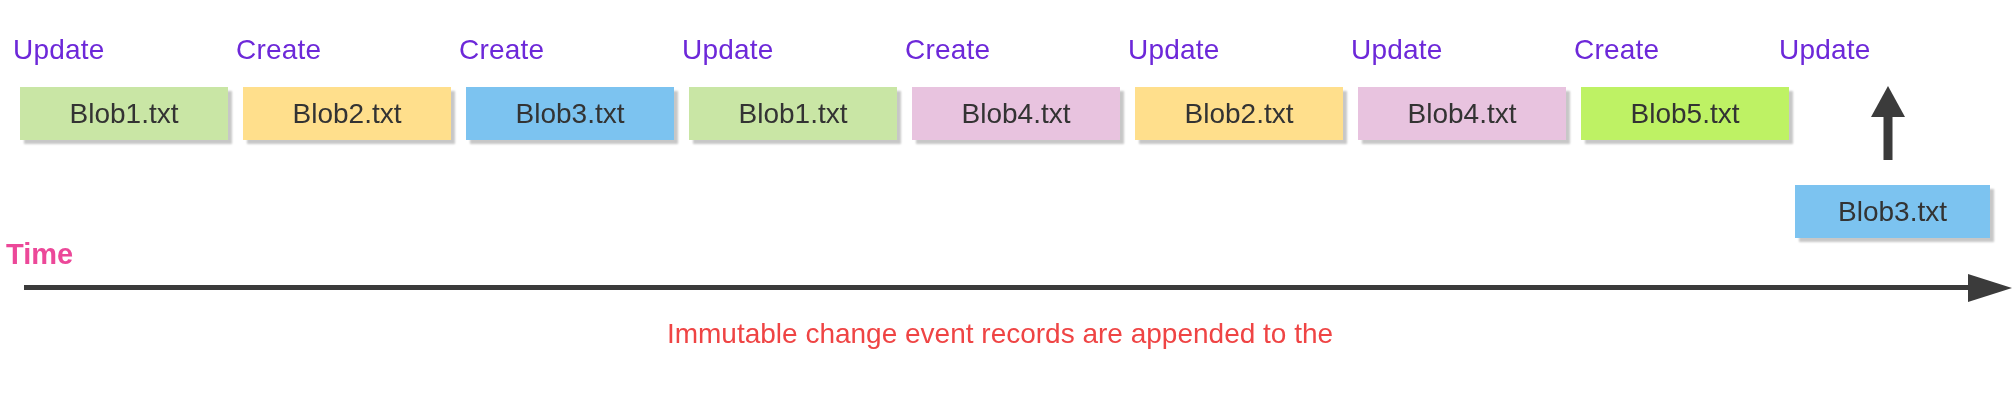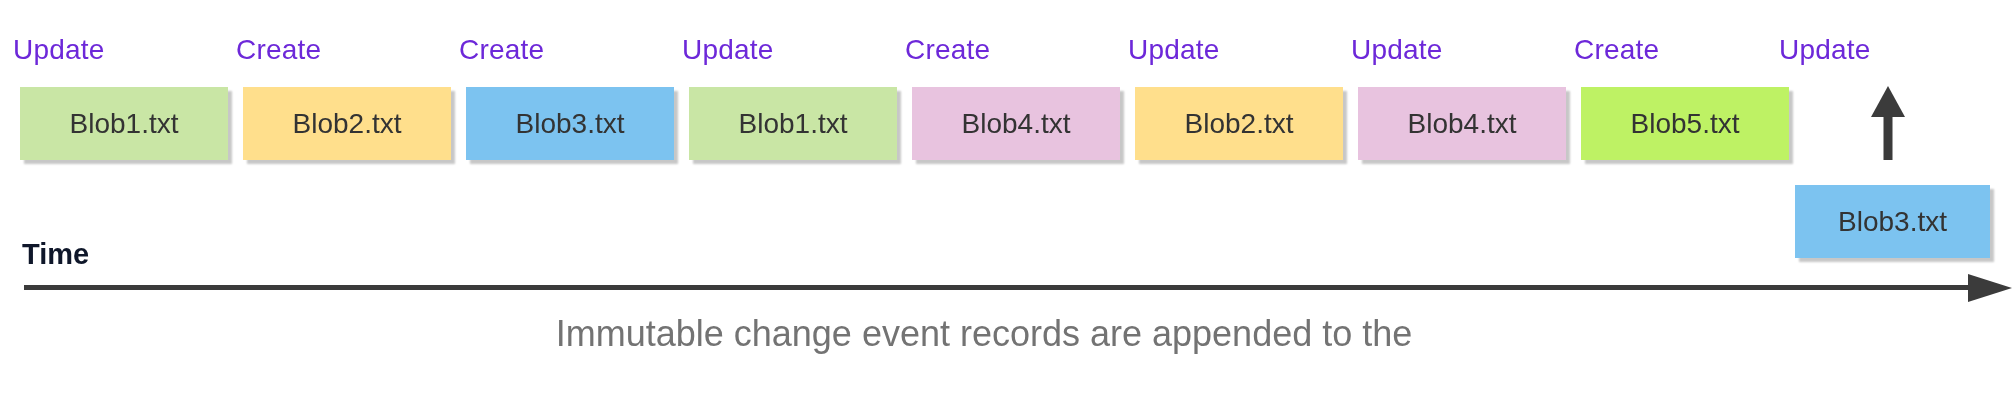--- a/index.html
+++ b/index.html
@@ -21,46 +21,46 @@
     width: 222px;
     text-align: left;
     font-size: 28px;
     color: #6d28d9;
     letter-spacing: 0.2px;
   }
   .blob-box {
     position: absolute;
     top: 87px;
     width: 208px;
-    height: 73px;
+    height: 53px;
     display: flex;
     align-items: center;
     justify-content: center;
     font-size: 28px;
     color: #333333;
     box-shadow: 4px 4px 2px rgba(0,0,0,0.22);
   }
   .blob-box.appended {
     top: 185px;
     width: 195px;
   }
   .up-arrow {
     position: absolute;
     left: 1869px;
     top: 86px;
     width: 38px;
     height: 74px;
   }
   .time-label {
     position: absolute;
-    left: 22px;
+    left: 6px;
     top: 238px;
     font-size: 29px;
     font-weight: bold;
-    color: #0f172a;
+    color: #ec4899;
   }
   .timeline-line {
     position: absolute;
     left: 24px;
     top: 285px;
     width: 1948px;
     height: 5px;
     background: #3b3b3b;
   }
   .timeline-head {
@@ -68,27 +68,27 @@
     left: 1968px;
     top: 274px;
     width: 0;
     height: 0;
     border-left: 44px solid #3b3b3b;
     border-top: 14px solid transparent;
     border-bottom: 14px solid transparent;
   }
   .caption {
     position: absolute;
-    left: 484px;
+    left: 500px;
     top: 317px;
     width: 1000px;
     text-align: center;
-    font-size: 36px;
+    font-size: 28px;
     line-height: 33px;
-    color: #737373;
+    color: #ef4444;
   }
 </style>
 </head>
 <body>
 
 <div class="canvas">
 
   <div>
       <div class="op-label" style="left: 13px;">Update</div>
       <div class="blob-box" style="background: rgb(201, 230, 165); left: 20px;">Blob1.txt</div>

